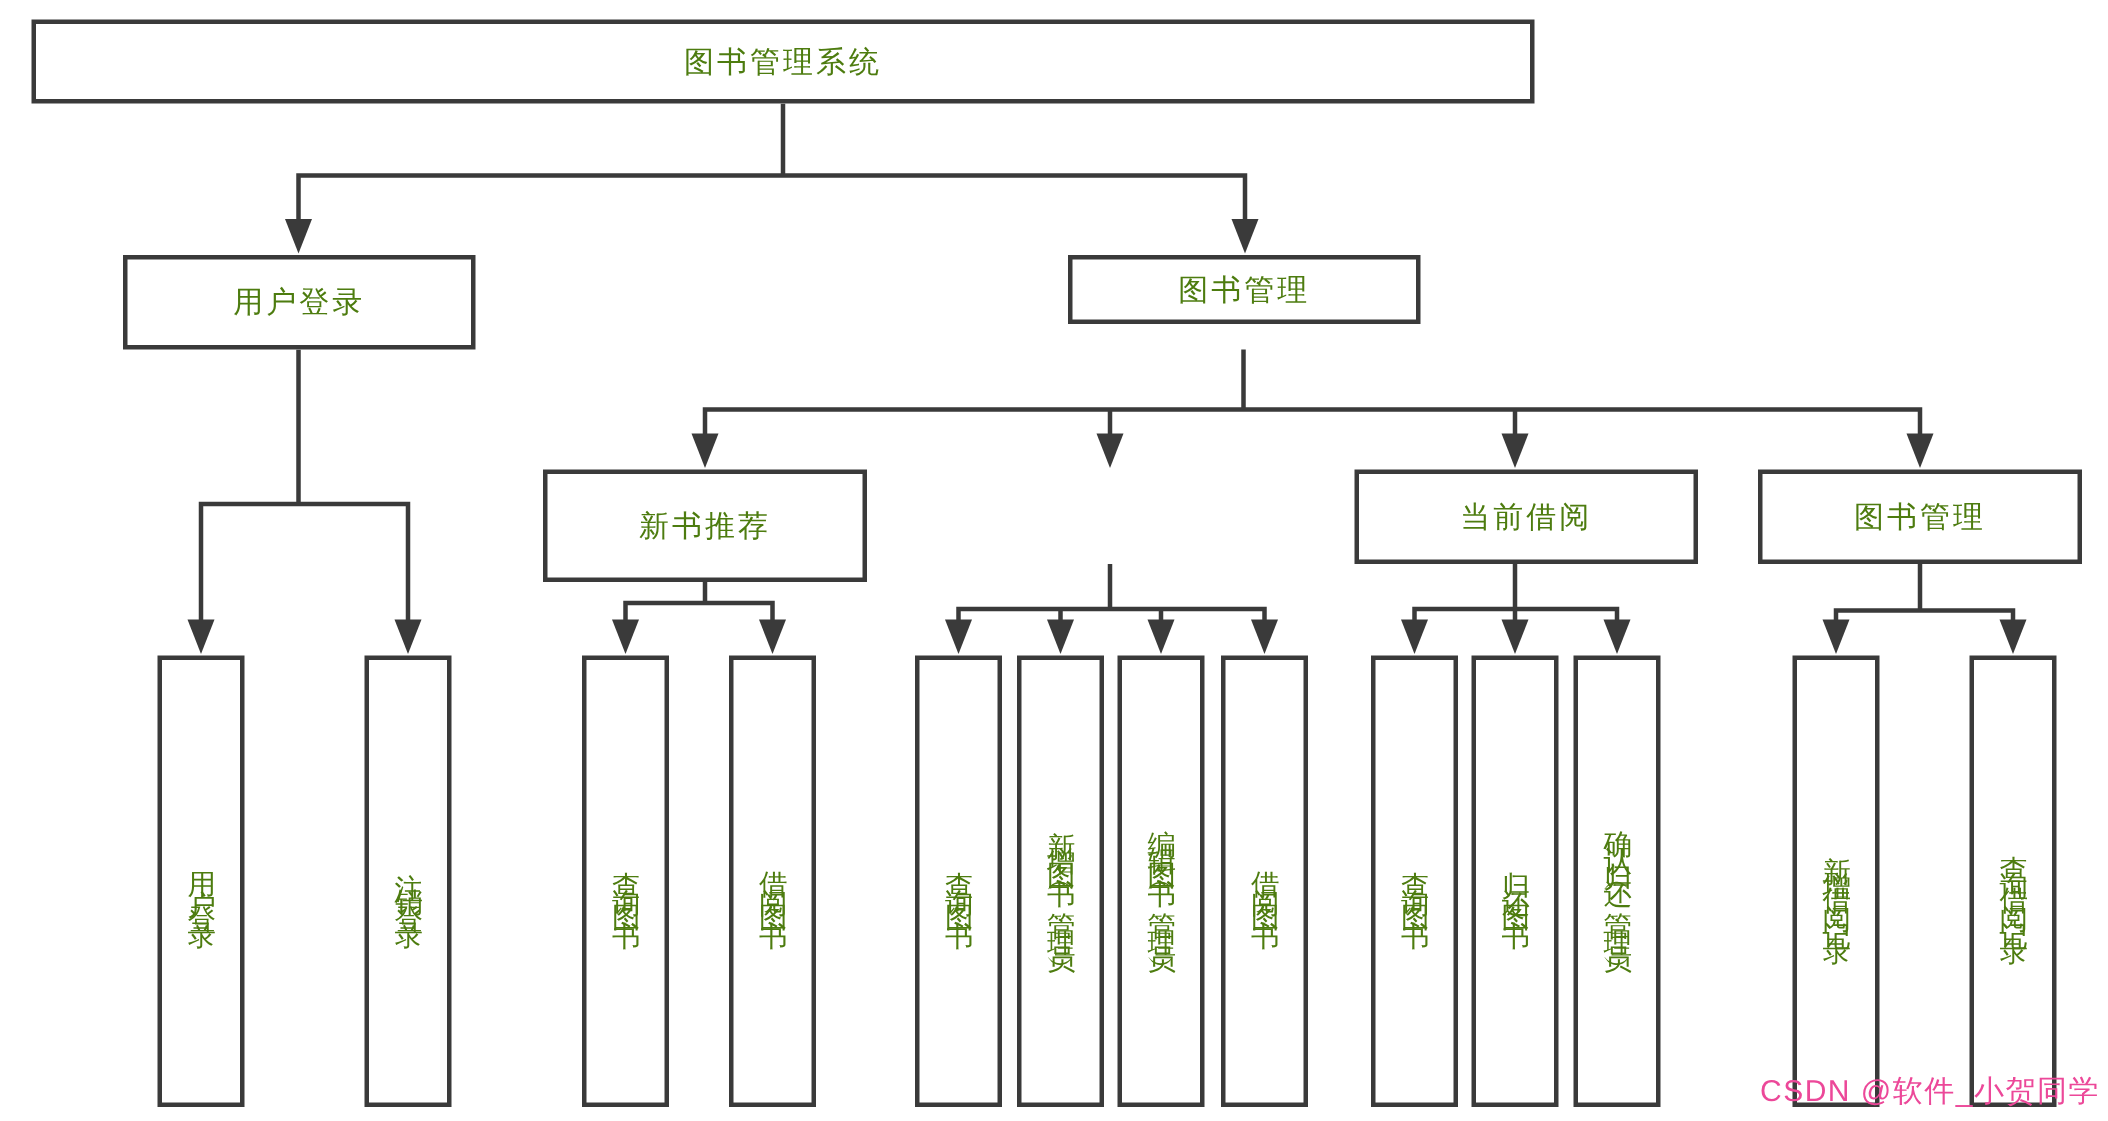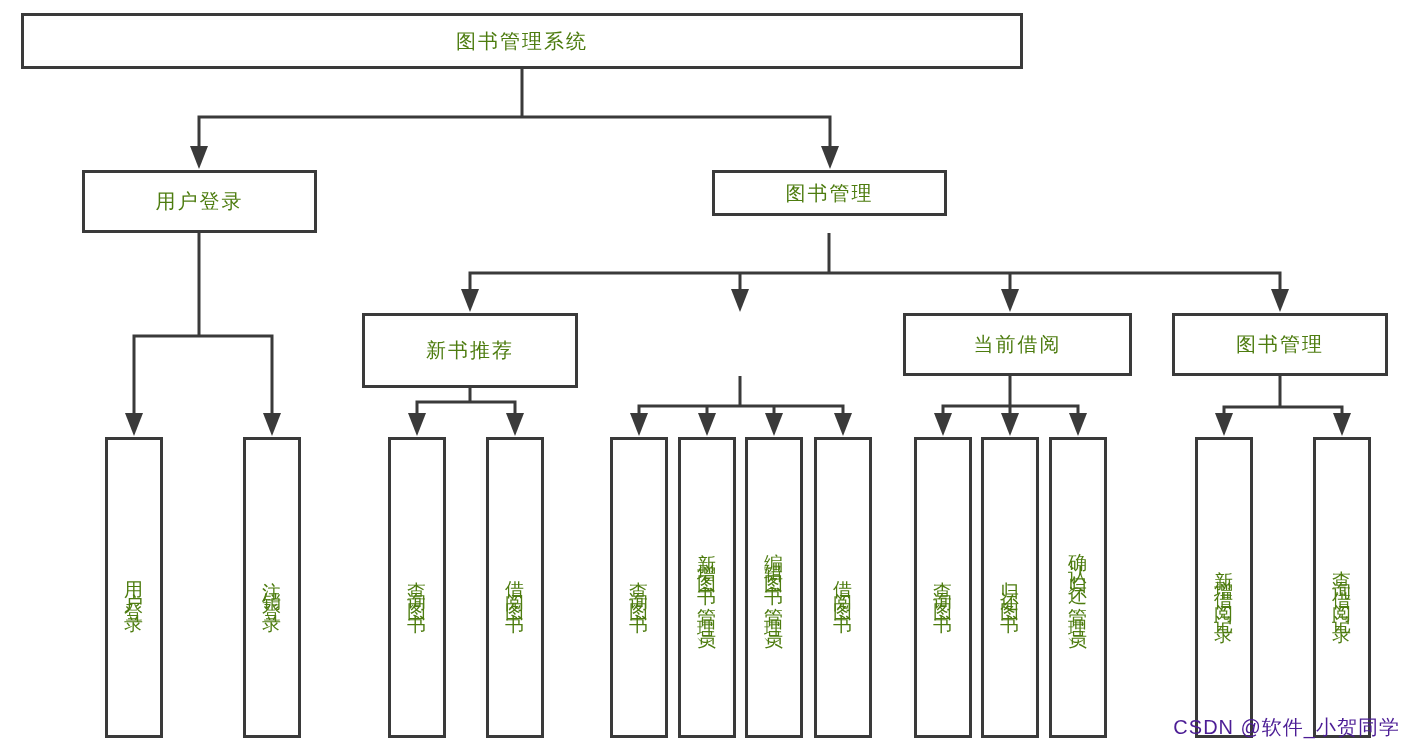--- a/index.html
+++ b/index.html
@@ -35,21 +35,21 @@
     text-orientation:mixed;
     font-size:19px;
     line-height:1;
     letter-spacing:11px;
   }
   .watermark{
     position:absolute;
     right:5px;
     bottom:6px;
     font-size:20px;
-    color:#4c1d95;
+    color:#ec4899;
     letter-spacing:1px;
     white-space:nowrap;
   }
 </style>
 </head>
 <body>
 
 <div class="stage">
 
   <svg class="wires" width="1405" height="747" viewBox="0 0 1405 747">

